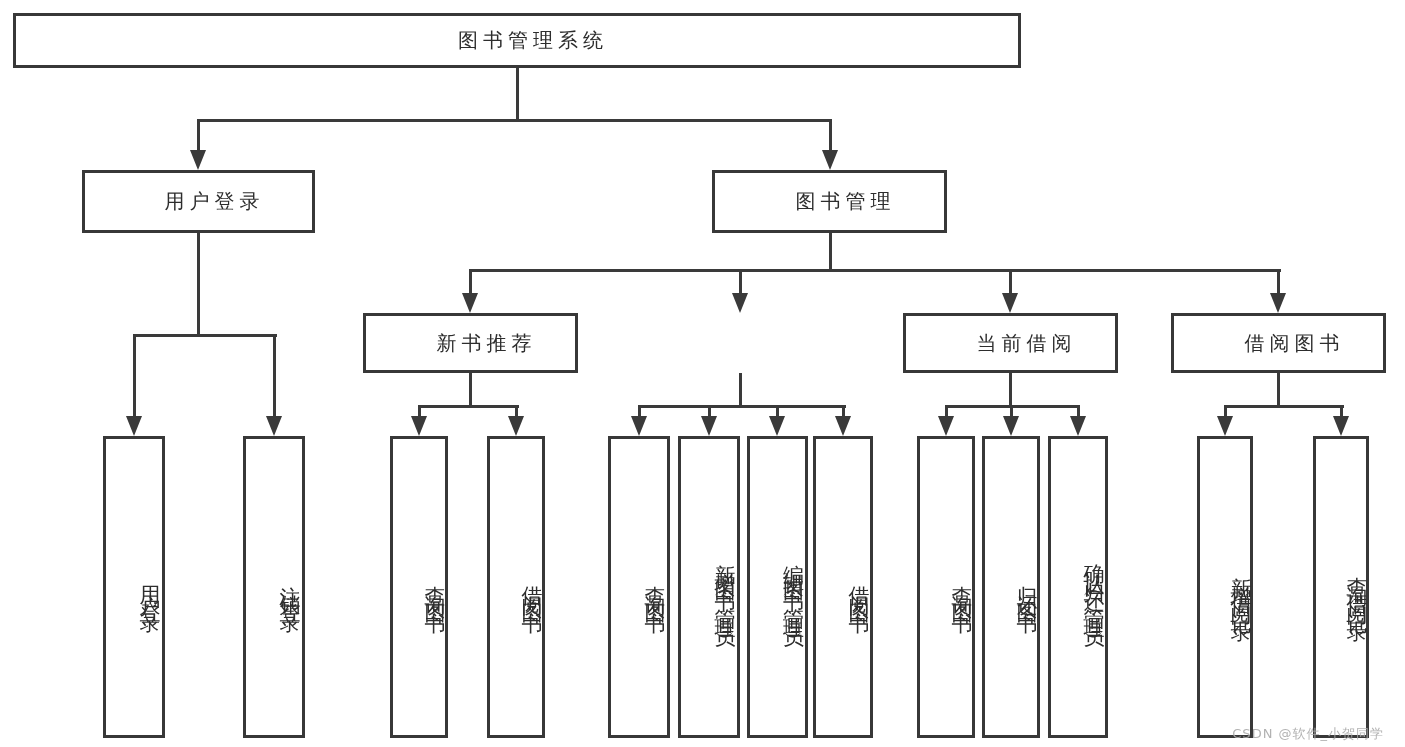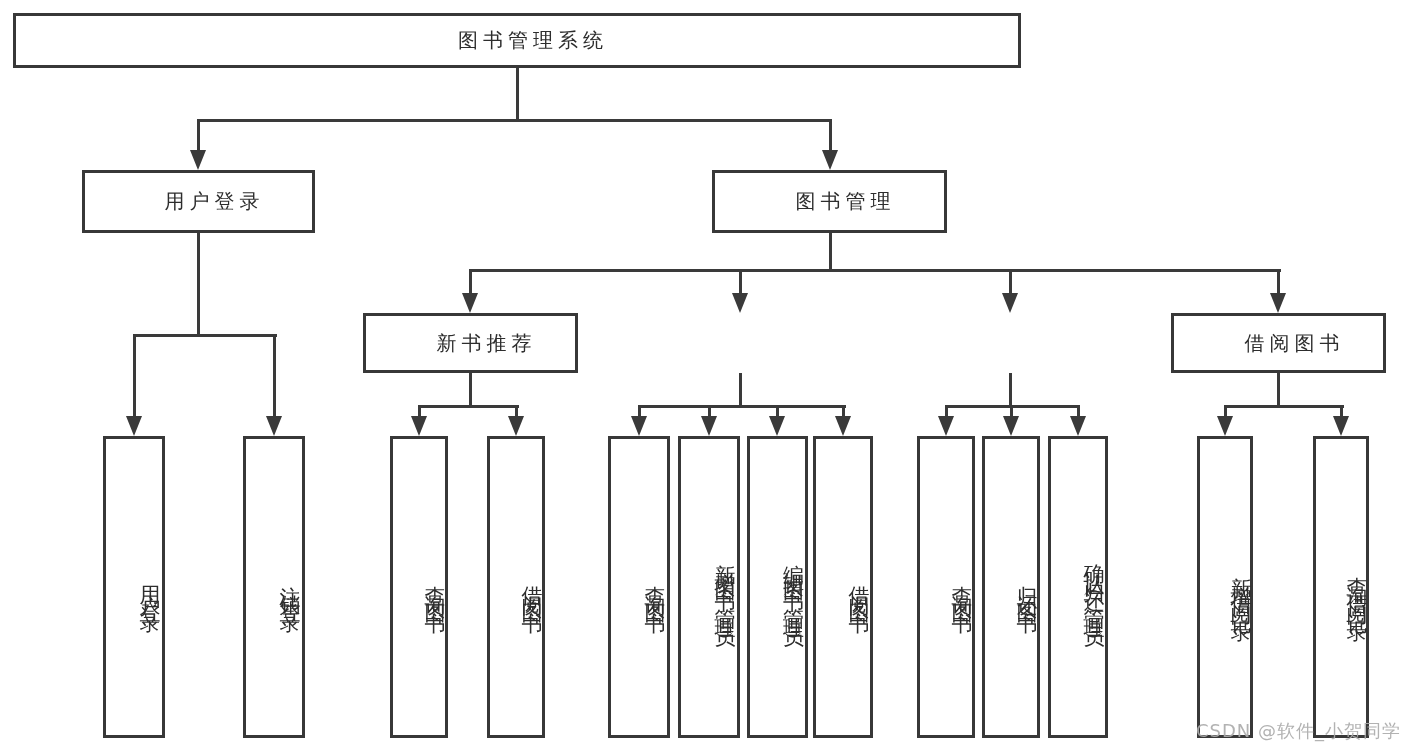--- a/index.html
+++ b/index.html
@@ -17,35 +17,36 @@
     font-size:21px;letter-spacing:9px;line-height:1.05;
   }
   .v{position:absolute;width:3px;background:#3a3a3a;}
   .h{position:absolute;height:3px;background:#3a3a3a;}
   .arr{
     position:absolute;width:0;height:0;
     border-left:8px solid transparent;border-right:8px solid transparent;
     border-top:20px solid #3a3a3a;
   }
   .watermark{
-    position:absolute;right:4px;bottom:4px;z-index:5;
-    font-size:18px;color:rgba(171,171,171,0.92);letter-spacing:1px;white-space:nowrap;
+    position:absolute;right:21px;bottom:4px;z-index:5;
+    font-size:13px;color:rgba(171,171,171,0.92);letter-spacing:1px;white-space:nowrap;
   }
 </style>
 </head>
 <body>
 
 <div class="canvas">
 
   <div class="box" style="left:13px;top:13px;width:1008px;height:55px;">图书管理系统</div>
 
   <div class="box" style="left:82px;top:170px;width:233px;height:63px;">用户登录</div>
   <div class="box" style="left:712px;top:170px;width:235px;height:63px;">图书管理</div>
 
   <div class="box" style="left:363px;top:313px;width:215px;height:60px;">新书推荐</div>
+  <div class="box" style="left:903px;top:313px;width:215px;height:60px;">当前借阅</div>
   <div class="box" style="left:1171px;top:313px;width:215px;height:60px;">借阅图书</div>
 
   <div class="box vbox" style="left:103px;top:436px;width:62px;height:302px;">用户登录</div>
   <div class="box vbox" style="left:243px;top:436px;width:62px;height:302px;">注销登录</div>
 
   <div class="box vbox" style="left:390px;top:436px;width:58px;height:302px;">查询图书</div>
   <div class="box vbox" style="left:487px;top:436px;width:58px;height:302px;">借阅图书</div>
 
   <div class="box vbox" style="left:608px;top:436px;width:62px;height:302px;">查询图书</div>
   <div class="box vbox" style="left:678px;top:436px;width:62px;height:302px;">新增图书（管理员）</div>

